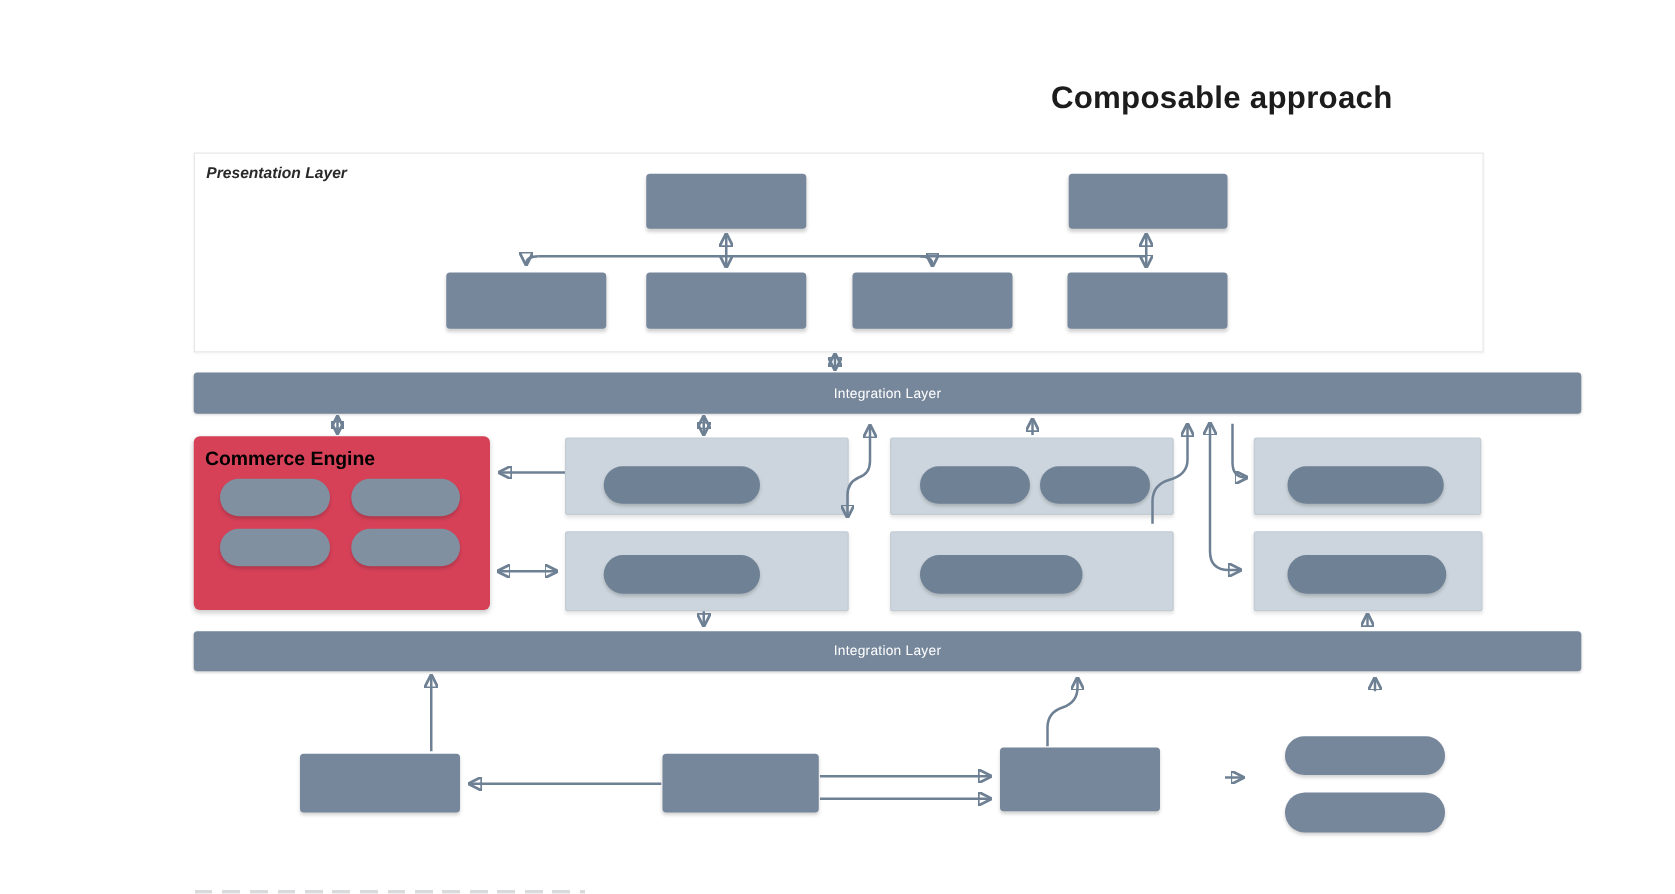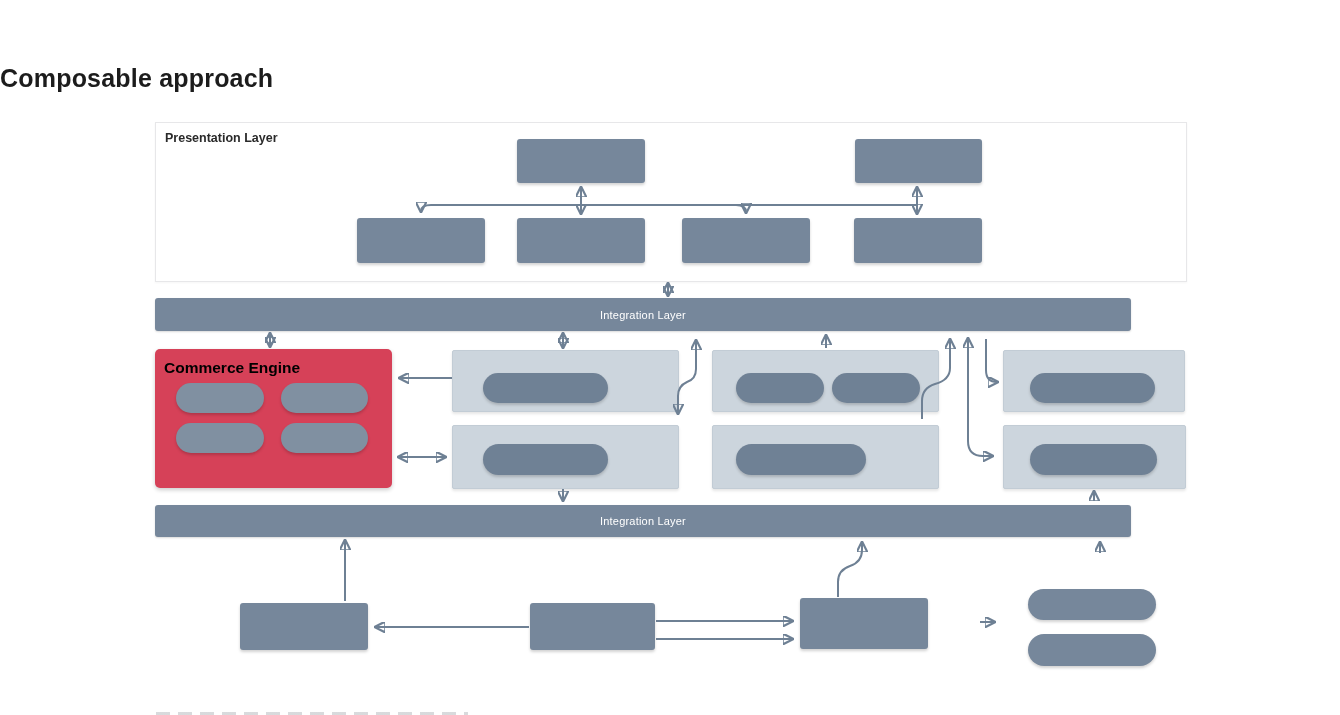--- a/index.html
+++ b/index.html
@@ -1,30 +1,30 @@
 <!DOCTYPE html>
 <html><head>
 <meta charset="utf-8">
 <style>
   html,body{margin:0;padding:0;background:#ffffff;}
   .canvas{position:relative;width:1340px;height:715px;background:#ffffff;overflow:hidden;
           font-family:"Liberation Sans","DejaVu Sans",sans-serif;}
-  .title{position:absolute;left:0;top:64px;width:1114px;text-align:left;margin:0;
+  .title{position:absolute;left:0;top:64px;width:1114px;text-align:right;margin:0;
          font-size:25px;font-weight:bold;color:#1c1c1c;letter-spacing:.2px;}
   
   .pres{position:absolute;left:155px;top:122px;width:1030px;height:158px;background:#fff;
         border:1px solid #e7e7e9;box-shadow:0 1px 2px rgba(0,0,0,0.04);}
-  .pres-label{position:absolute;left:9px;top:8px;font-size:12.5px;font-weight:bold;color:#2a2a2a;}
+  .pres-label{position:absolute;left:9px;top:8px;font-size:12.5px;font-weight:bold;color:#2a2a2a;font-style:italic;}
   
   .gbox{position:absolute;background:#76879B;border-radius:3px;box-shadow:0 2px 3px rgba(0,0,0,0.18);}
   .lbox{position:absolute;background:#CCD5DD;border:1px solid #C2CCD5;border-radius:2px;
         box-shadow:0 2px 3px rgba(0,0,0,0.10);}
   .pill{position:absolute;background:#6F8195;border-radius:16px;box-shadow:0 2px 3px rgba(0,0,0,0.18);}
   .pill-ce{background:#8090A1;}
-  .ibar{position:absolute;left:155px;width:976px;background:#76879B;border-radius:3px;
+  .ibar{position:absolute;left:155px;width:1110px;background:#76879B;border-radius:3px;
         box-shadow:0 1px 2px rgba(0,0,0,0.15);display:flex;align-items:center;justify-content:center;}
   .ibar span{color:#ffffff;font-size:11px;letter-spacing:.2px;}
   .ce{position:absolute;left:155px;top:349px;width:237px;height:139px;background:#D64158;
       border-radius:5px;box-shadow:0 2px 4px rgba(0,0,0,0.2);}
   .ce-label{position:absolute;left:9px;top:10px;color:#000000;font-weight:bold;font-size:15.5px;}
   svg.connectors{position:absolute;left:0;top:0;width:1340px;height:715px;pointer-events:none;z-index:6;}
   svg.connectors path{stroke:#6E8094;stroke-width:2;fill:none;}
   .artifact{position:absolute;left:156px;top:712px;width:312px;height:3px;opacity:.55;
             background:repeating-linear-gradient(90deg,#b9bcc0 0 14px,transparent 14px 22px);}
 </style>

